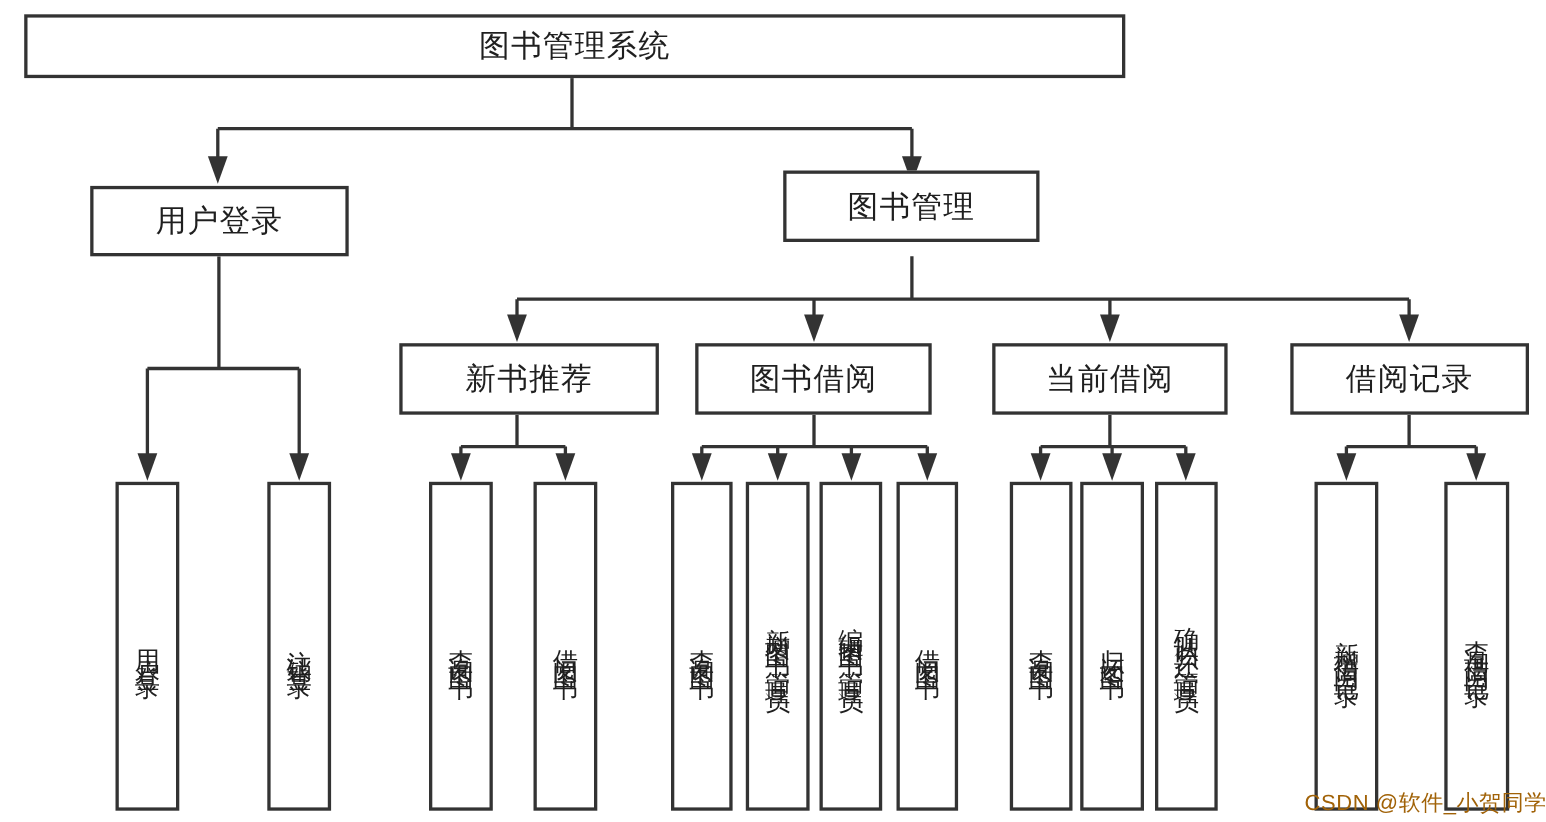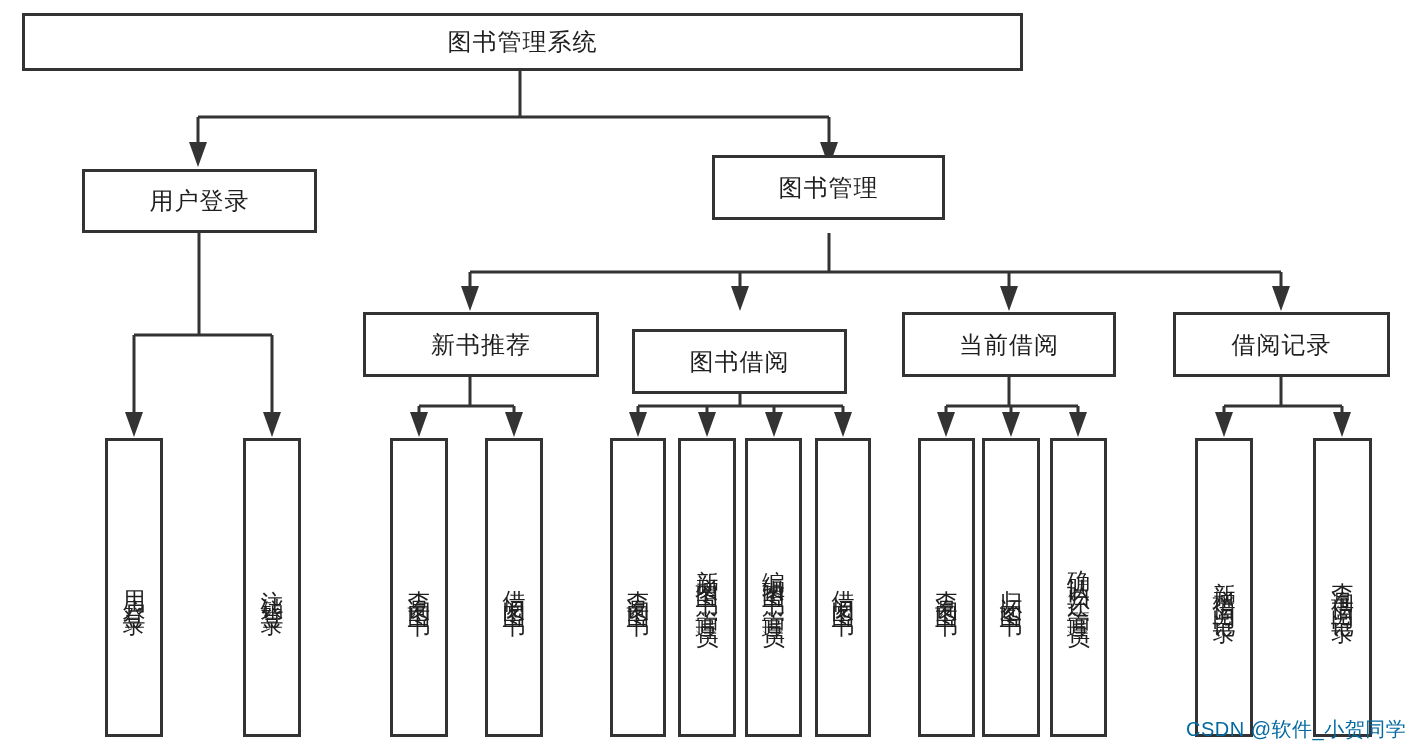--- a/index.html
+++ b/index.html
@@ -26,39 +26,39 @@
     box-sizing: border-box;
     background: #ffffff;
     border: 3px solid #333333;
     display: flex;
     align-items: center;
     justify-content: center;
     color: #1f1f1f;
     z-index: 2;
   }
   .hbox {
-    font-size: 24px;
+    font-size: 28px;
     letter-spacing: 1px;
   }
   .vbox {
     font-size: 23px;
   }
   .vbox .vtext {
     writing-mode: vertical-rl;
     text-orientation: mixed;
     letter-spacing: 8px;
     line-height: 1;
     white-space: nowrap;
   }
   .watermark {
     position: absolute;
     left: 1186px;
     top: 716px;
     font-size: 20px;
-    color: #0369a1;
+    color: #a16207;
     letter-spacing: 0.5px;
     z-index: 3;
     white-space: nowrap;
   }
 </style>
 </head>
 <body>
 
 <div class="stage">
 
@@ -100,21 +100,21 @@
   <div class="node hbox" style="left:82px; top:169px; width:235px; height:64px;">
     <span>用户登录</span>
   </div>
   <div class="node hbox" style="left:712px; top:155px; width:233px; height:65px;">
     <span>图书管理</span>
   </div>
 
   <div class="node hbox" style="left:363px; top:312px; width:236px; height:65px;">
     <span>新书推荐</span>
   </div>
-  <div class="node hbox" style="left:632px; top:329px; width:215px; height:65px;">
+  <div class="node hbox" style="left:632px; top:312px; width:215px; height:65px;">
     <span>图书借阅</span>
   </div>
   <div class="node hbox" style="left:902px; top:312px; width:214px; height:65px;font-family:Liberation Serif, serif;">
     <span>当前借阅</span>
   </div>
   <div class="node hbox" style="left:1173px; top:312px; width:217px; height:65px;">
     <span>借阅记录</span>
   </div>
 
   <div class="node vbox" style="left:105px; top:438px; width:58px; height:299px;">

